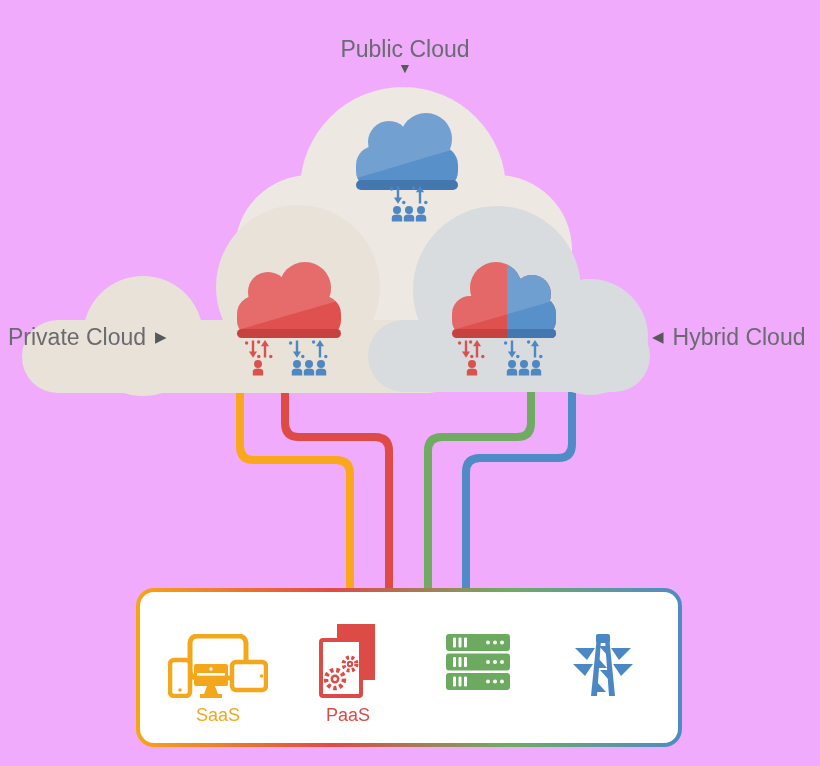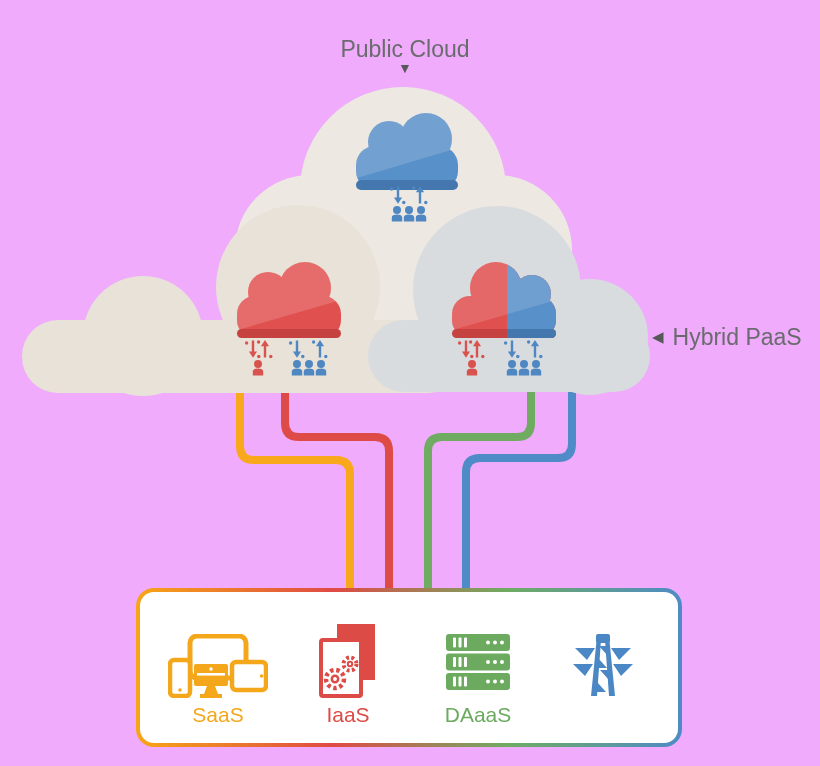--- a/index.html
+++ b/index.html
@@ -14,21 +14,21 @@
   .hdr-private{left:8px;top:324px;}
   .hdr-hybrid{left:652px;top:324px;}
   .hdr-side .marker{font-size:15px;line-height:26px;}
   .panel{position:absolute;left:136px;top:588px;width:546px;height:159px;z-index:2;
          border-radius:18px;padding:4px;box-sizing:border-box;
          background:linear-gradient(to right,#F7A516 0%,#E04A45 36%,#6FAC62 68%,#4E8BC7 100%);}
   .panel-inner{position:relative;width:100%;height:100%;background:#FFFFFF;border-radius:14px;}
   .service{position:absolute;top:30px;width:130px;text-align:center;}
   .svc-0{left:13px;}.svc-1{left:143px;}.svc-2{left:273px;}.svc-3{left:398px;}
   .icon-wrap{height:76px;display:flex;align-items:flex-end;justify-content:center;}
-  .svc-label{display:block;margin-top:2px;font-size:21px;line-height:30px;}
+  .svc-label{display:block;margin-top:2px;font-size:18px;line-height:30px;}
   .mb8{margin-bottom:8px;}
 </style>
 </head>
 <body>
 
 <div class="canvas">
 
   <svg class="art" width="820" height="766" viewBox="0 0 820 766">
     <defs>
       <g id="person">
@@ -168,24 +168,28 @@
       <use href="#arrow-up" transform="translate(527,340)"></use>
       <use href="#person" transform="translate(506,360)"></use>
       <use href="#person" transform="translate(518,360)"></use>
       <use href="#person" transform="translate(530,360)"></use>
     </g>
   </svg>
 
   <div class="hdr hdr-public" style="color: rgb(106, 107, 110);">Public Cloud</div>
   <div class="marker marker-down" style="color: rgb(87, 88, 90);">▼</div>
 
+  <div class="hdr hdr-side hdr-private">
+    <span style="color: rgb(106, 107, 110);">Private Cloud</span>
+    <span class="marker" style="color: rgb(87, 88, 90);">▶</span>
+  </div>
 
   <div class="hdr hdr-side hdr-hybrid">
     <span class="marker" style="color: rgb(87, 88, 90);">◀</span>
-    <span style="color: rgb(106, 107, 110);">Hybrid PaaS</span>
+    <span style="color: rgb(106, 107, 110);">Hybrid Cloud</span>
   </div>
 
   <div class="panel">
     <div class="panel-inner">
 
       <div class="service svc-0">
         <div class="icon-wrap">
           <svg width="100" height="64" viewBox="0 0 100 64" style="color: rgb(245, 167, 27);">
             <rect x="22" y="2" width="56" height="42" rx="7" fill="none" stroke="currentColor" stroke-width="5"></rect>
             <rect x="2" y="26" width="20" height="36" rx="4" fill="#fff" stroke="currentColor" stroke-width="4.5"></rect>
@@ -206,21 +210,21 @@
         <div class="icon-wrap">
           <svg width="58" height="74" viewBox="0 0 58 74" style="color: rgb(220, 75, 69);">
             <rect x="18" y="0" width="38" height="56" fill="currentColor"></rect>
             <rect x="2" y="16" width="40" height="56" rx="2" fill="#fff" stroke="currentColor" stroke-width="4"></rect>
             <circle cx="16" cy="55" r="9" fill="none" stroke="currentColor" stroke-width="4.5" stroke-dasharray="3.4 2.8"></circle>
             <circle cx="16" cy="55" r="3.2" fill="none" stroke="currentColor" stroke-width="2.5"></circle>
             <circle cx="31" cy="40" r="6.5" fill="none" stroke="currentColor" stroke-width="4" stroke-dasharray="2.8 2.4"></circle>
             <circle cx="31" cy="40" r="2.2" fill="none" stroke="currentColor" stroke-width="2"></circle>
           </svg>
         </div>
-        <span class="svc-label" style="color: rgb(220, 75, 69);">IaaS</span>
+        <span class="svc-label" style="color: rgb(220, 75, 69);">PaaS</span>
       </div>
 
       <div class="service svc-2">
         <div class="icon-wrap">
           <svg class="mb8" width="64" height="56" viewBox="0 0 64 56" style="color: rgb(107, 170, 95);">
             <g fill="currentColor">
               <rect x="0" y="0" width="64" height="17" rx="3"></rect>
               <rect x="0" y="19.5" width="64" height="17" rx="3"></rect>
               <rect x="0" y="39" width="64" height="17" rx="3"></rect>
             </g>
@@ -239,21 +243,20 @@
                 <circle cx="56" cy="28" r="2"></circle>
               <rect x="7" y="42.5" width="3" height="10" rx="1"></rect>
                 <rect x="12.5" y="42.5" width="3" height="10" rx="1"></rect>
                 <rect x="18" y="42.5" width="3" height="10" rx="1"></rect>
               <circle cx="42" cy="47.5" r="2"></circle>
                 <circle cx="49" cy="47.5" r="2"></circle>
                 <circle cx="56" cy="47.5" r="2"></circle>
             </g>
           </svg>
         </div>
-        <span class="svc-label" style="color: rgb(107, 170, 95);">DAaaS</span>
       </div>
 
       <div class="service svc-3">
         <div class="icon-wrap">
           <svg width="64" height="64" viewBox="0 0 64 64" style="color: rgb(76, 135, 197);">
             <g fill="currentColor">
               <rect x="25" y="0" width="14" height="9" rx="2"></rect>
               <polygon points="26,2 20,62 26,62 30,6"></polygon>
               <polygon points="38,2 44,62 38,62 34,6"></polygon>
               <polygon points="28,12 37,12 37,22"></polygon>

